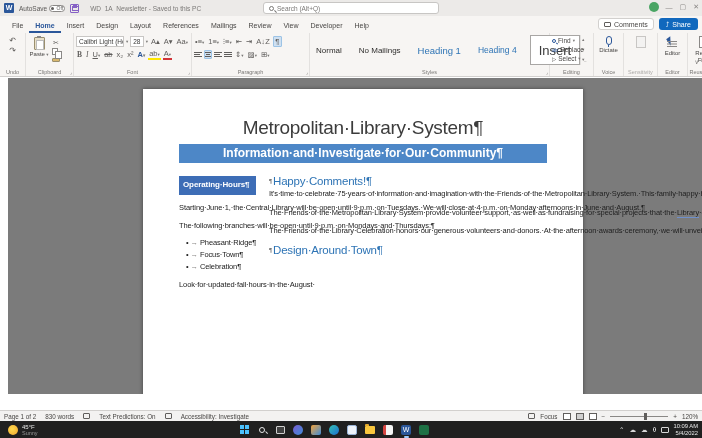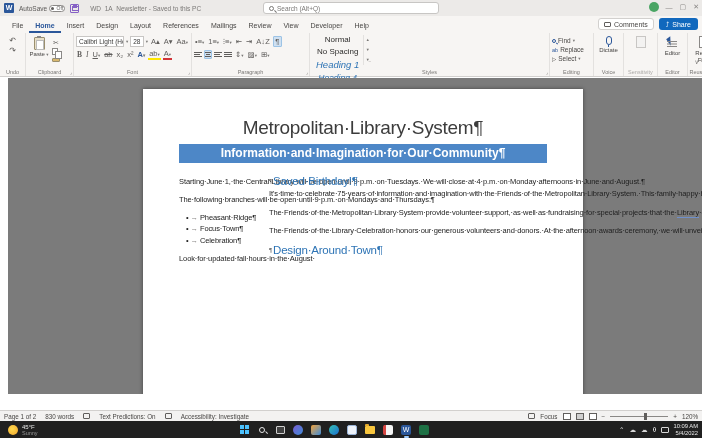--- a/index.html
+++ b/index.html
@@ -75,23 +75,23 @@
   .u-blue { color:#2b579a; font-weight:bold; }
 
   #g-par { width:118px; }
   .pil-active { background:#cfe0f1; border:1px solid #9cc3e5; border-radius:1px; padding:0 1.5px; }
   .al-active { background:#cfe0f1; border:1px solid #9cc3e5; border-radius:1px; }
   .al { display:inline-block; width:8px; }
   .al i { display:block; height:1px; background:#5f5d5b; margin:1px 0; }
   .al i:nth-child(2) { width:70%; } .al.c i:nth-child(2) { margin:1px auto; }
 
   #g-styles { width:240px; }
-  .chips { display:flex; align-items:stretch; height:30px; gap:3px;flex-direction:column; }
+  .chips { display:flex; align-items:stretch; height:30px; gap:9px; }
   .chip { display:flex; align-items:center; justify-content:center; padding:0 4px; white-space:nowrap; color:#2f2e2d; }
-  .chip.h { color:#2e74b5;font-style:italic; }
+  .chip.h { color:#2e74b5; }
   .chip.sel { border:1px solid #a8a6a4; background:#fff; font-size:13px; color:#3a3a3a; font-weight:300; padding:0 8px; }
   .rail { display:flex; flex-direction:column; width:8px; height:30px; border-left:1px solid #e3e1df; }
   .rail div { flex:1; font-size:4px; color:#7a7876; text-align:center; line-height:10px; }
 
   #g-edit { width:44px; padding-top:3px; }
   .edrow { display:flex; align-items:center; gap:2px; font-size:6.5px; color:#484644; height:9px; white-space:nowrap; }
   .minimag { width:4px; height:4px; border:1px solid #2b579a; border-radius:50%; position:relative; flex:none; }
   .minimag::after { content:''; position:absolute; left:3px; top:3px; width:2px; height:1px; background:#2b579a; transform:rotate(45deg); }
 
   .bigbtn { display:flex; flex-direction:column; align-items:center; padding-top:3px; }
@@ -302,21 +302,21 @@
       <span class="gbtn">⊞<span class="car">▾</span></span>
     </div>
     <div class="glabel">Paragraph</div>
     <span class="launcher">⌟</span>
   </div>
 
   <div class="grp" id="g-styles">
     <div style="display:flex">
       <div class="chips">
         <div class="chip" style="font-size:8px">Normal</div>
-        <div class="chip" style="font-size:8px">No Spacing</div>
+        <div class="chip" style="font-size:8px">No Mailings</div>
         <div class="chip h" style="font-size:9.5px">Heading 1</div>
         <div class="chip h" style="font-size:8.5px">Heading 4</div>
         <div class="chip sel">Insert</div>
       </div>
       <div class="rail">
         <div>▲</div>
         <div>▼</div>
         <div>▼̲</div>
       </div>
     </div>
@@ -364,34 +364,35 @@
     <div class="lbl"><span>Reuse</span><br><span>Files</span></div>
     <div class="glabel">Reuse Files</div>
   </div>
 
   <span id="collapse">∨</span>
 </div>
 
 <div id="docarea">
   <div id="page">
     <div id="doc-title">Metropolitan·Library·System¶</div>
-    <div id="doc-subtitle">Information·and·Imagination·for·Our·Community¶</div>
+    <div id="doc-subtitle">Information·and·Investigate·for·Our·Community¶</div>
     <div id="cols">
       <div id="leftcol">
+        <div class="ophead">Operating·Hours¶</div>
         <p>Starting·June·1,·the·Central·Library·will·be·open·until·9·p.m.·on·Tuesdays.·We·will·close·at·4·p.m.·on·Monday·afternoons·in·June·and·August.¶</p>
         <p>The·following·branches·will·be·open·until·9·p.m.·on·Mondays·and·Thursdays:¶</p>
         <ul>
           <li><span class="tabmark">→</span> <span>Pheasant·Ridge¶</span></li>
           <li><span class="tabmark">→</span> <span>Focus·Town¶</span></li>
           <li><span class="tabmark">→</span> <span>Celebration¶</span></li>
         </ul>
         <p>Look·for·updated·fall·hours·in·the·August·</p>
       </div>
       <div id="rightcol">
-        <div class="h1blue"><span class="anchor">¶</span><span>Saved·Birthday!¶</span></div>
+        <div class="h1blue"><span class="anchor">¶</span><span>Happy·Comments!¶</span></div>
         <p>It's·time·to·celebrate·75·years·of·information·and·imagination·with·the·Friends·of·the·Metropolitan·Library·System.·This·family·happy·birthday·event·starts·with·a·picture·book·reading·marathon·in·the·Central·Library's·lower·level.·Come·hear·local·elementary·school·teachers·read·their·favorite·books.·The·outdoor·courtyard·will·be·busy·with·area·musicians,·including·the·Paper·Moon·Orchestra·and·the·Guerrero·String·Band.·The·Second·Avenue·Bakery·will·provide·birthday·cake·and·lemonade.¶</p>
         <p><span>The·Friends·of·the·Metropolitan·Library·System·provide·volunteer·support,·as·well·as·fundraising·for·special·projects·that·the·</span><span class="flagged">Library</span><span>·could·otherwise·not·afford.·Founded·by·Donna·Mae·Jasper,·a·former·librarian·at·the·Central·Library,·the·organization·has·grown·to·over·1000·members.·The·Friends·annual·book·sale·is·a·major·source·of·revenue·for·the·Library.¶</span></p>
         <p>The·Friends·of·the·Library·Celebration·honors·our·generous·volunteers·and·donors.·At·the·afternoon·awards·ceremony,·we·will·unveil·our·new·Wall·of·Library·Heroes,·which·lists·our·top·five·hundred·donors·and·volunteers.·If·you're·interested·in·adding·your·name·to·the·list,·join·the·Friends·of·Library·today·by·contacting·Josh·Hampton·at·317-555-0100.·We·welcome·your·help·and·support·in·the·coming·year.¶</p>
         <div class="h1blue h2clip"><span class="anchor">¶</span><span>Design·Around·Town¶</span></div>
       </div>
     </div>
   </div>
   <div id="vscroll">
       <div id="vthumb"></div>
     </div>

